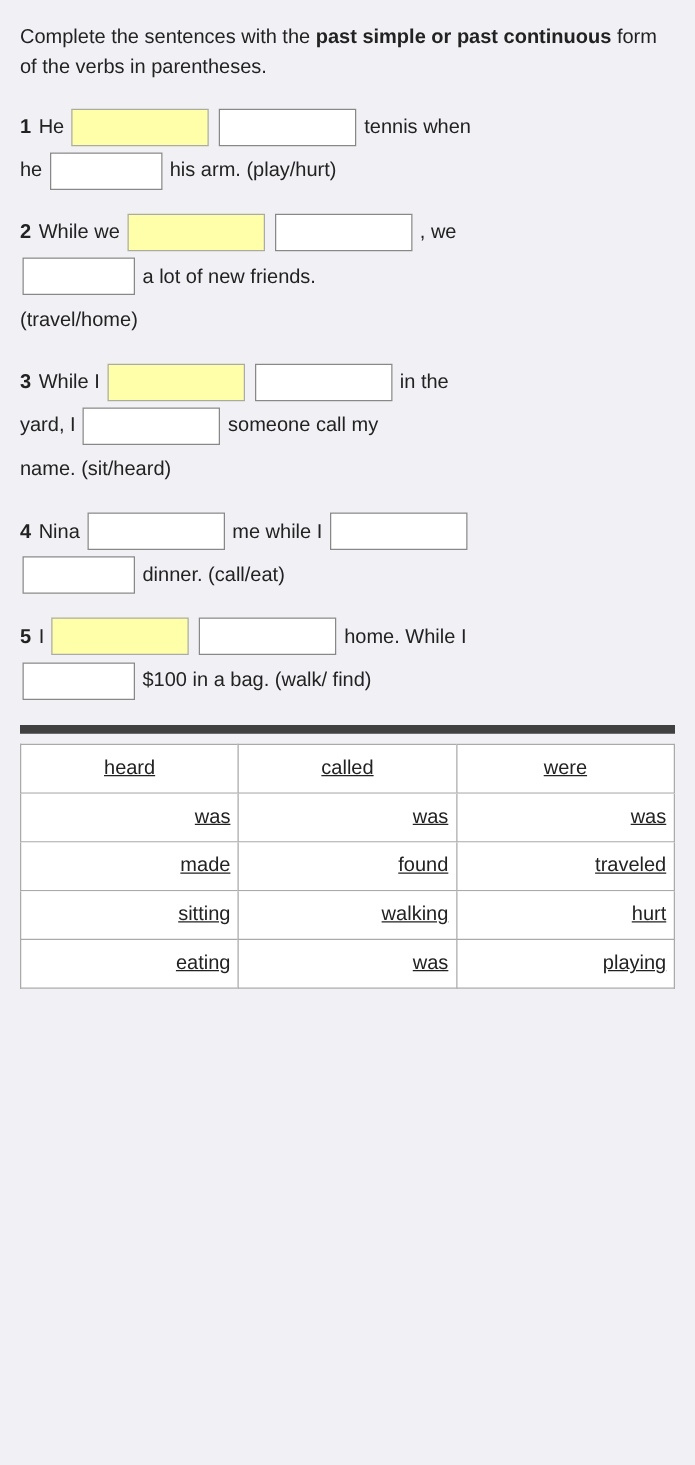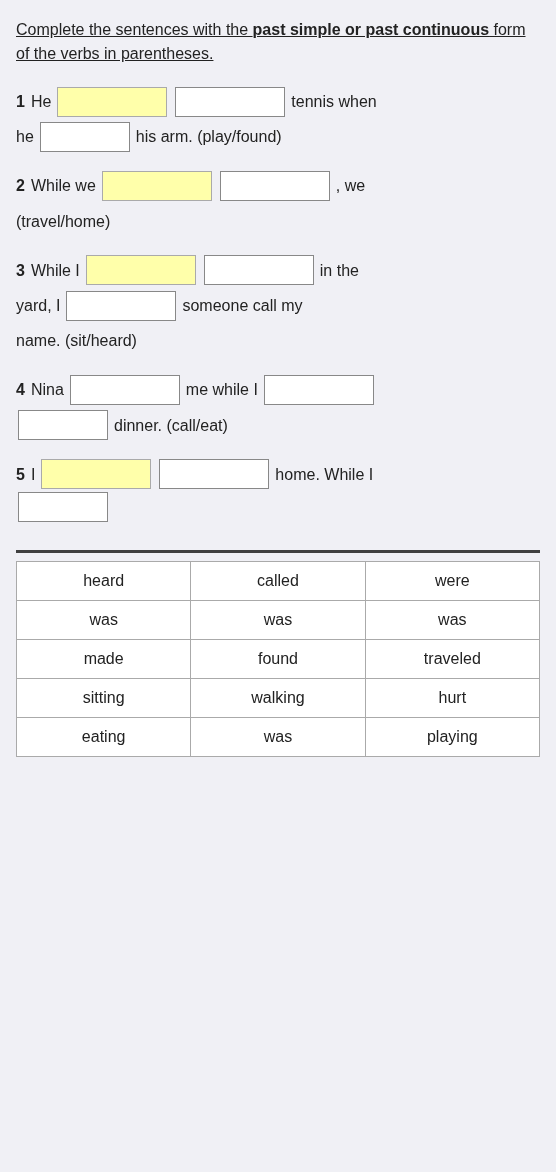--- a/index.html
+++ b/index.html
@@ -14,21 +14,20 @@
       background: #f0f0f5;
       font-family: Arial, sans-serif;
       font-size: 16px;
       color: #222;
       padding: 18px 16px;
     }
 
     .instructions {
       margin-bottom: 18px;
       line-height: 1.5;
-      text-decoration: underline;
     }
 
     .instructions span.bold {
       font-weight: bold;
     }
 
     .exercise-block {
       margin-bottom: 14px;
       line-height: 1.9;
     }
@@ -59,23 +58,24 @@
     .fill-box.highlighted {
       background: #ffffaa;
       border-color: #aaa;
     }
 
     .fill-box.narrow {
       width: 90px;
     }
 
     .word-bank {
-      margin-top: 28px;
-      border-top: 3px solid #404040;
+      margin-top: 18px;
+      border-top: 7px solid #404040;
       padding-top: 8px;
+      text-decoration: underline;
     }
 
     .word-bank-row {
       display: flex;
       gap: 0;
       margin-bottom: 0;
     }
 
     .word-tile {
       flex: 1;
@@ -87,53 +87,58 @@
       cursor: pointer;
       border-collapse: collapse;
     }
 
     .word-tile:not(:last-child) {
       border-right: none;
     }
 
     .word-bank-row + .word-bank-row .word-tile {
       border-top: none;
+      text-align: right;
     }
   </style>
 </head>
 <body>
 
 <div class="instructions">
   <span>Complete the sentences with the </span><span class="bold">past simple or past continuous</span><span> form of the verbs in parentheses.</span>
 </div>
 
 <div class="exercise-block">
   <div class="exercise-line">
     <span class="exercise-num">1</span>
     <span>He</span>
     <div class="fill-box highlighted"></div>
     <div class="fill-box"></div>
     <span>tennis when</span>
   </div>
   <div class="exercise-line">
     <span>he</span>
     <div class="fill-box narrow"></div>
-    <span>his arm. (play/found)</span>
+    <span>his arm. (play/hurt)</span>
   </div>
 </div>
 
 <div class="exercise-block">
   <div class="exercise-line">
     <span class="exercise-num">2</span>
     <span>While we</span>
     <div class="fill-box highlighted"></div>
     <div class="fill-box"></div>
     <span>, we</span>
   </div>
   <div class="exercise-line">
+    <div class="fill-box narrow"></div>
+    <span>a lot of new friends.</span>
+  </div>
+  <div class="exercise-line">
     <span>(travel/home)</span>
   </div>
 </div>
 
 <div class="exercise-block">
   <div class="exercise-line">
     <span class="exercise-num">3</span>
     <span>While I</span>
     <div class="fill-box highlighted"></div>
     <div class="fill-box"></div>
@@ -166,20 +171,21 @@
 <div class="exercise-block">
   <div class="exercise-line">
     <span class="exercise-num">5</span>
     <span>I</span>
     <div class="fill-box highlighted"></div>
     <div class="fill-box"></div>
     <span>home. While I</span>
   </div>
   <div class="exercise-line">
     <div class="fill-box narrow"></div>
+    <span>$100 in a bag. (walk/ find)</span>
   </div>
 </div>
 
 <div class="word-bank">
 <div class="word-bank-row">
       <div class="word-tile">heard</div>
       <div class="word-tile">called</div>
       <div class="word-tile">were</div>
     </div>
     <div class="word-bank-row">

